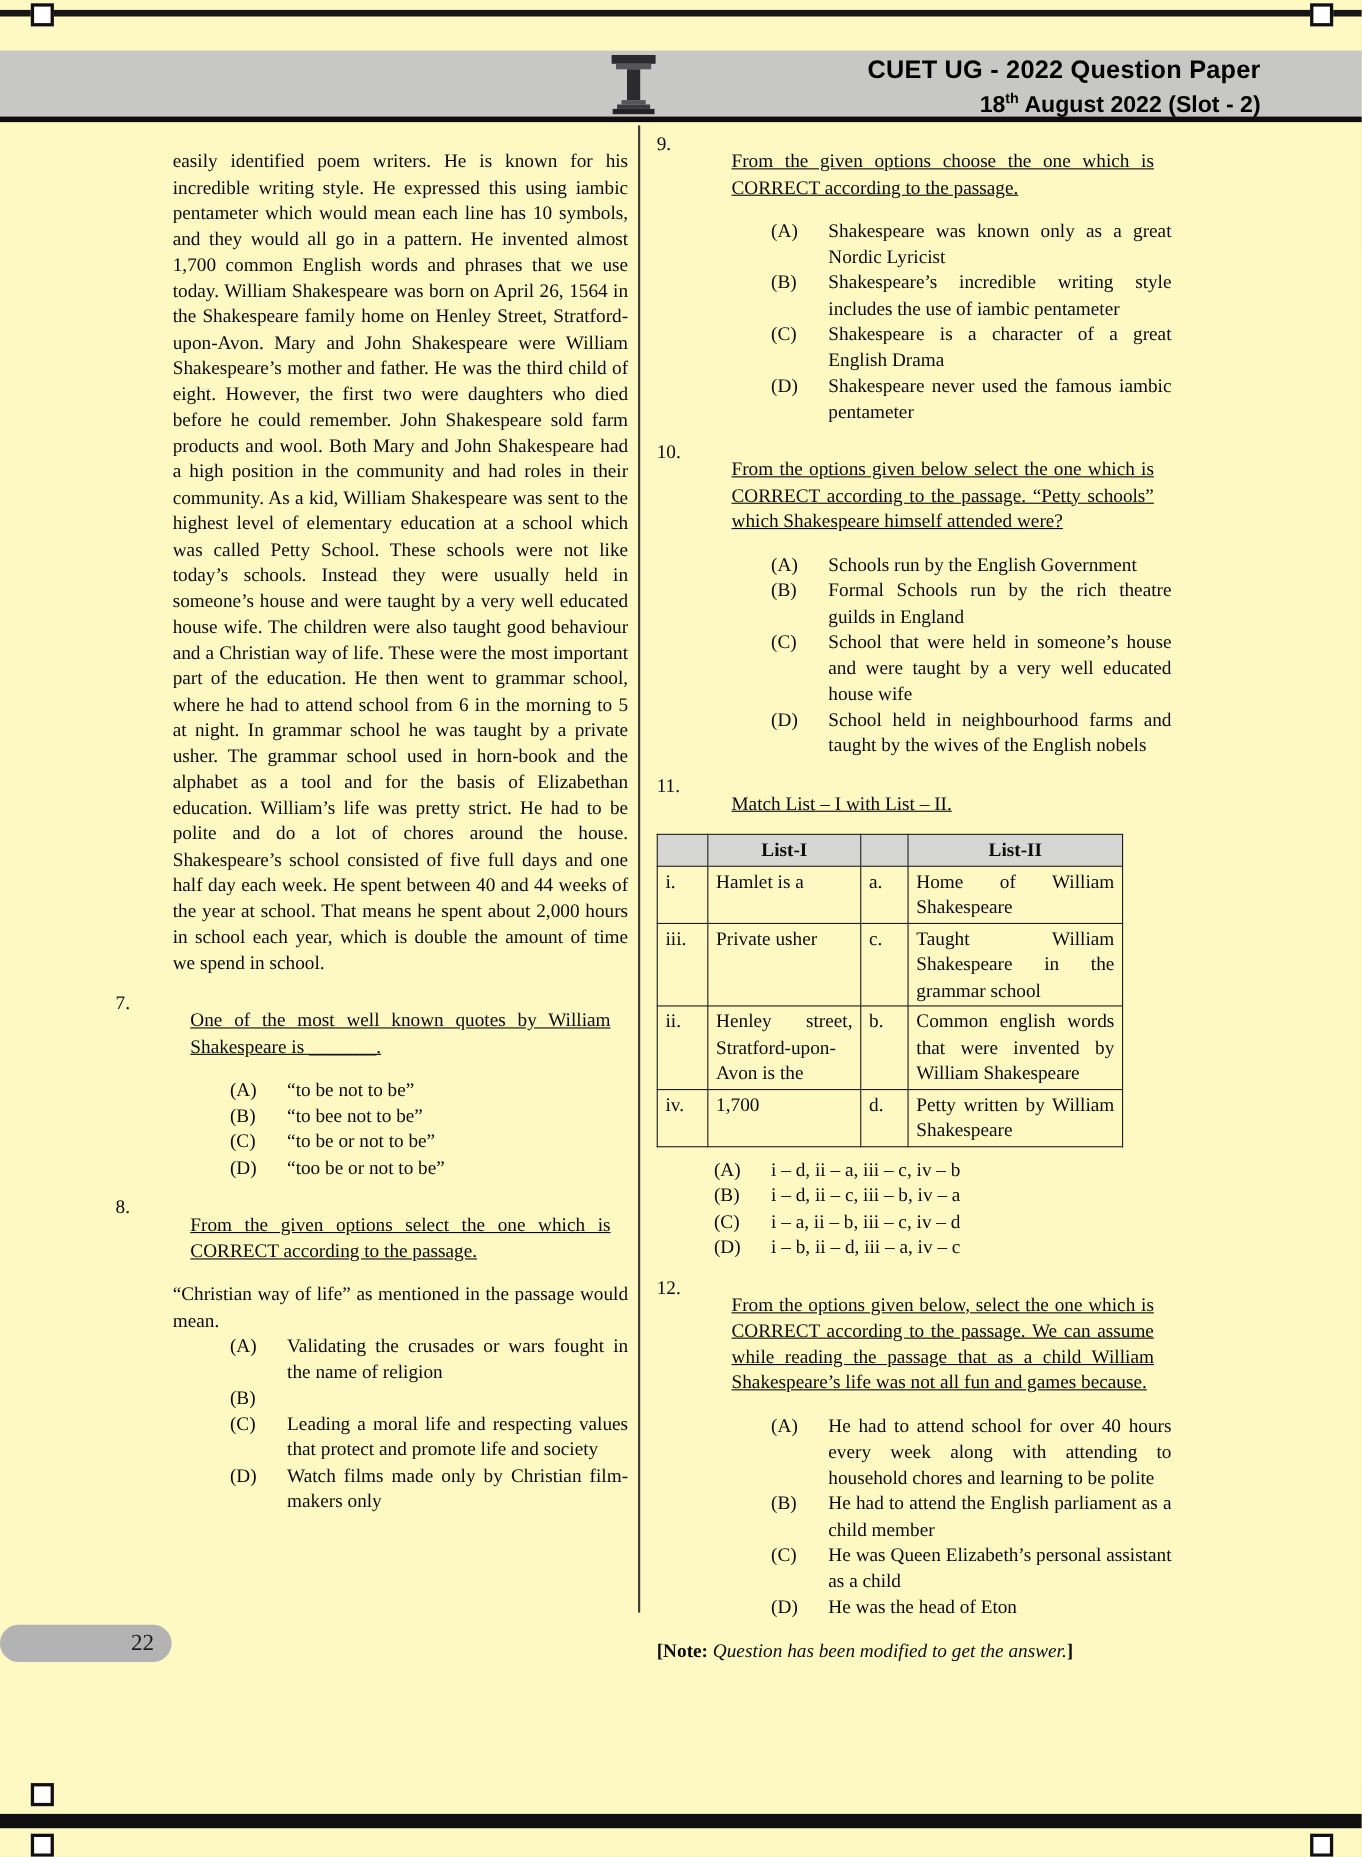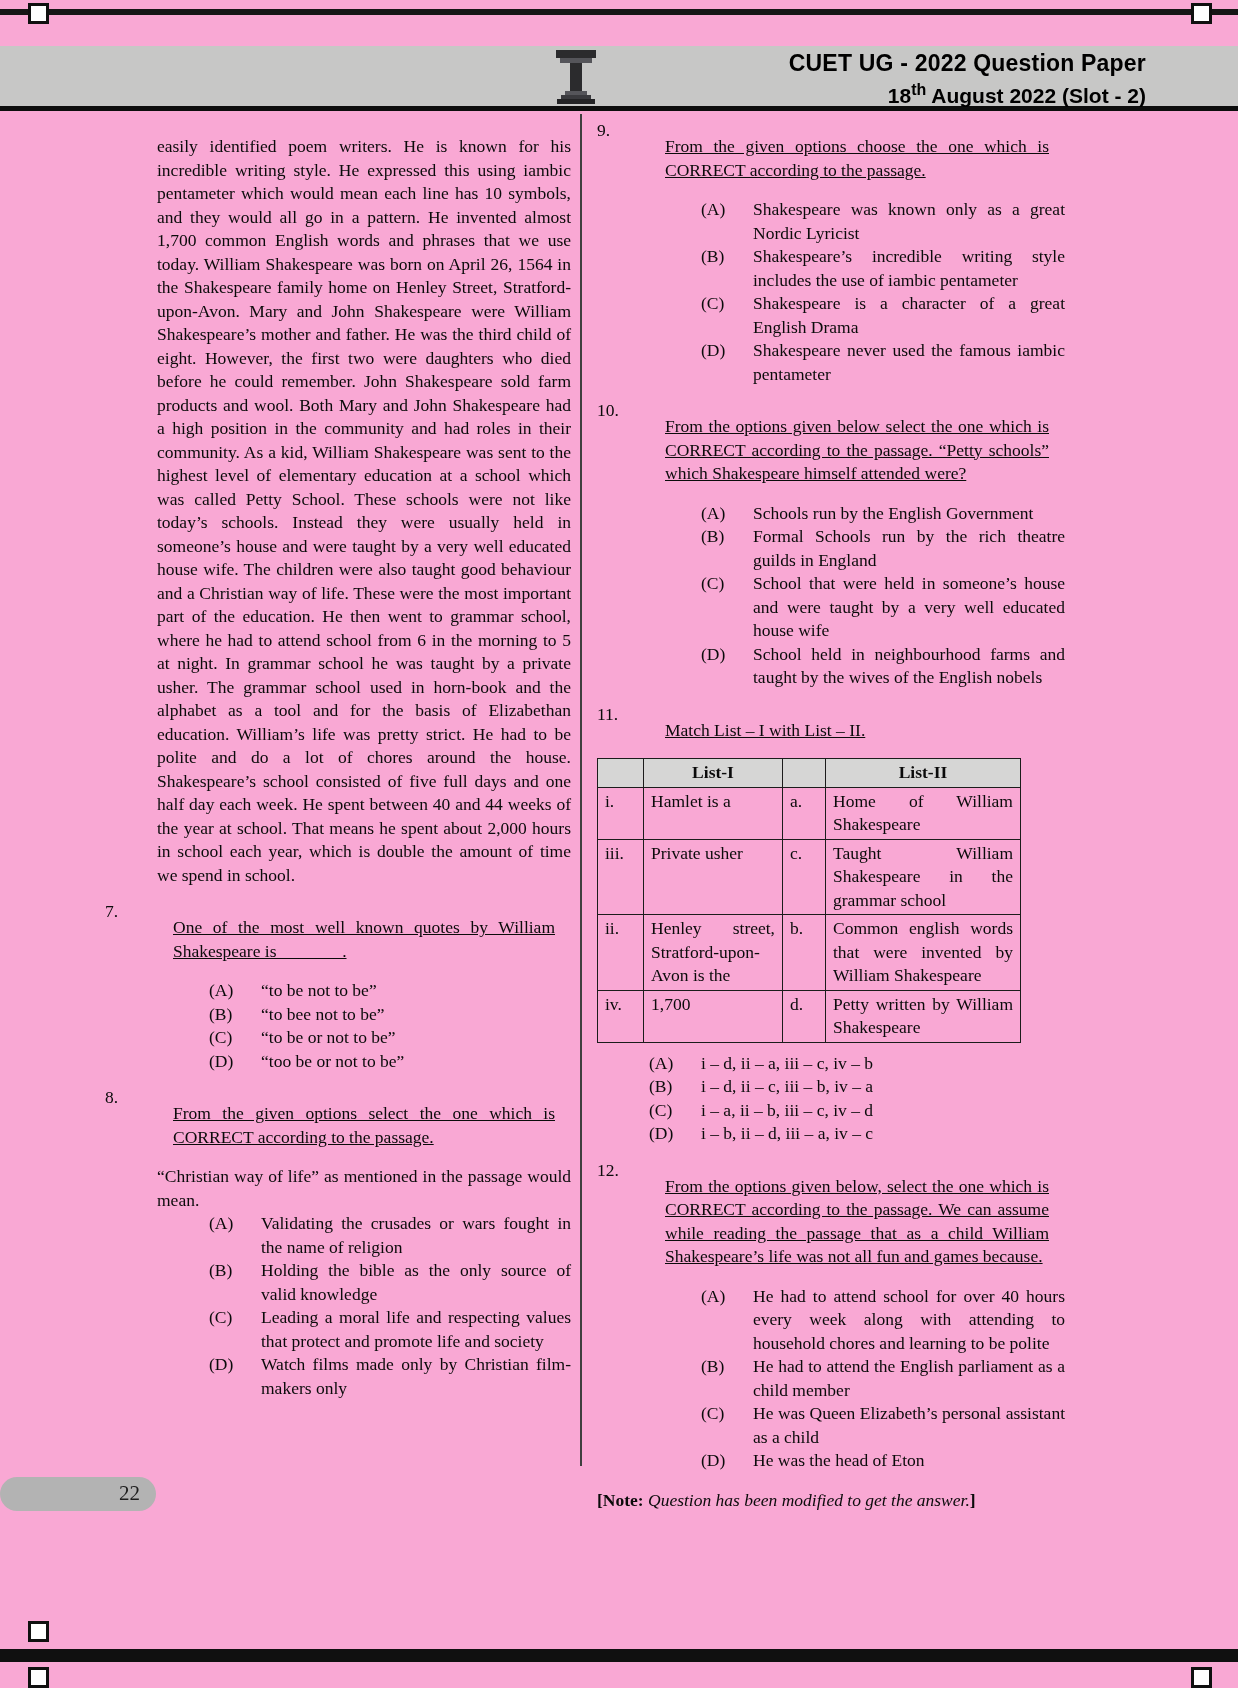--- a/index.html
+++ b/index.html
@@ -1,35 +1,35 @@
 <!DOCTYPE html>
 <html><head>
 <meta charset="utf-8">
 <style>
   html,body{margin:0;padding:0;}
   body{background:#d8d8d8;font-family:"Liberation Serif",serif;}
-  .page{position:relative;width:1238px;height:1688px;margin:0 auto;background:#f9a8d4;overflow:hidden;}
+  .page{position:relative;width:1238px;height:1688px;margin:0 auto;background:#fef9c3;overflow:hidden;}
 
   
   .reg-sq{position:absolute;width:15px;height:15px;border:3px solid #101010;background:#ffffff;}
   .reg-tl{left:28px;top:3px;}
   .reg-tr{left:1191px;top:3px;}
   .reg-bl-upper{left:28px;top:1621px;}
   .reg-bl{left:28px;top:1667px;}
   .reg-br{left:1191px;top:1667px;}
   .top-bar{position:absolute;left:0;top:9px;width:1238px;height:6px;background:#161616;}
   .bottom-bar{position:absolute;left:0;top:1649px;width:1238px;height:13px;background:#101010;}
 
   
   .header-band{position:absolute;left:0;top:46px;width:1238px;height:60px;background:#c7c7c6;border-bottom:5px solid #0d0d0d;}
   .logo{position:absolute;left:553px;top:49px;width:46px;height:55px;}
   .header-titles{position:absolute;right:92px;top:49px;text-align:right;font-family:"Liberation Sans",sans-serif;font-weight:700;color:#000;}
   .header-title{font-size:23px;line-height:28px;letter-spacing:.2px;}
   .header-subtitle{font-size:21px;line-height:26px;}
-  .header-subtitle .sup{font-size:16px;vertical-align:super;}
+  .header-subtitle .sup{font-size:13px;vertical-align:super;}
 
   
   .divider{position:absolute;left:580px;top:114px;width:2px;height:1352px;background:#3f3f3f;}
   .col{position:absolute;top:119px;font-size:17.5px;line-height:23.5px;color:#0b0b0b;}
   .col-left{left:105px;width:466px;}
   .col-right{left:597px;width:468px;}
 
   .passage{margin:16px 0 0 52px;text-align:justify;}
 
   .question{display:flex;margin-top:13px;}
@@ -112,21 +112,20 @@
       <div class="qnum">8.</div>
       <div class="qbody">
         <p class="qtext">From the given options select the one which is CORRECT according to the passage.</p>
         <p class="subtext">“Christian way of life” as mentioned in the passage would mean.</p>
         <div class="option">
             <span class="olet">(A)</span>
             <span class="otext">Validating the crusades or wars fought in the name of religion</span>
           </div>
         <div class="option">
             <span class="olet">(B)</span>
-            <span class="otext">Holding the bible as the only source of valid knowledge</span>
           </div>
         <div class="option">
             <span class="olet">(C)</span>
             <span class="otext">Leading a moral life and respecting values that protect and promote life and society</span>
           </div>
         <div class="option">
             <span class="olet">(D)</span>
             <span class="otext">Watch films made only by Christian film-makers only</span>
           </div>
       </div>

